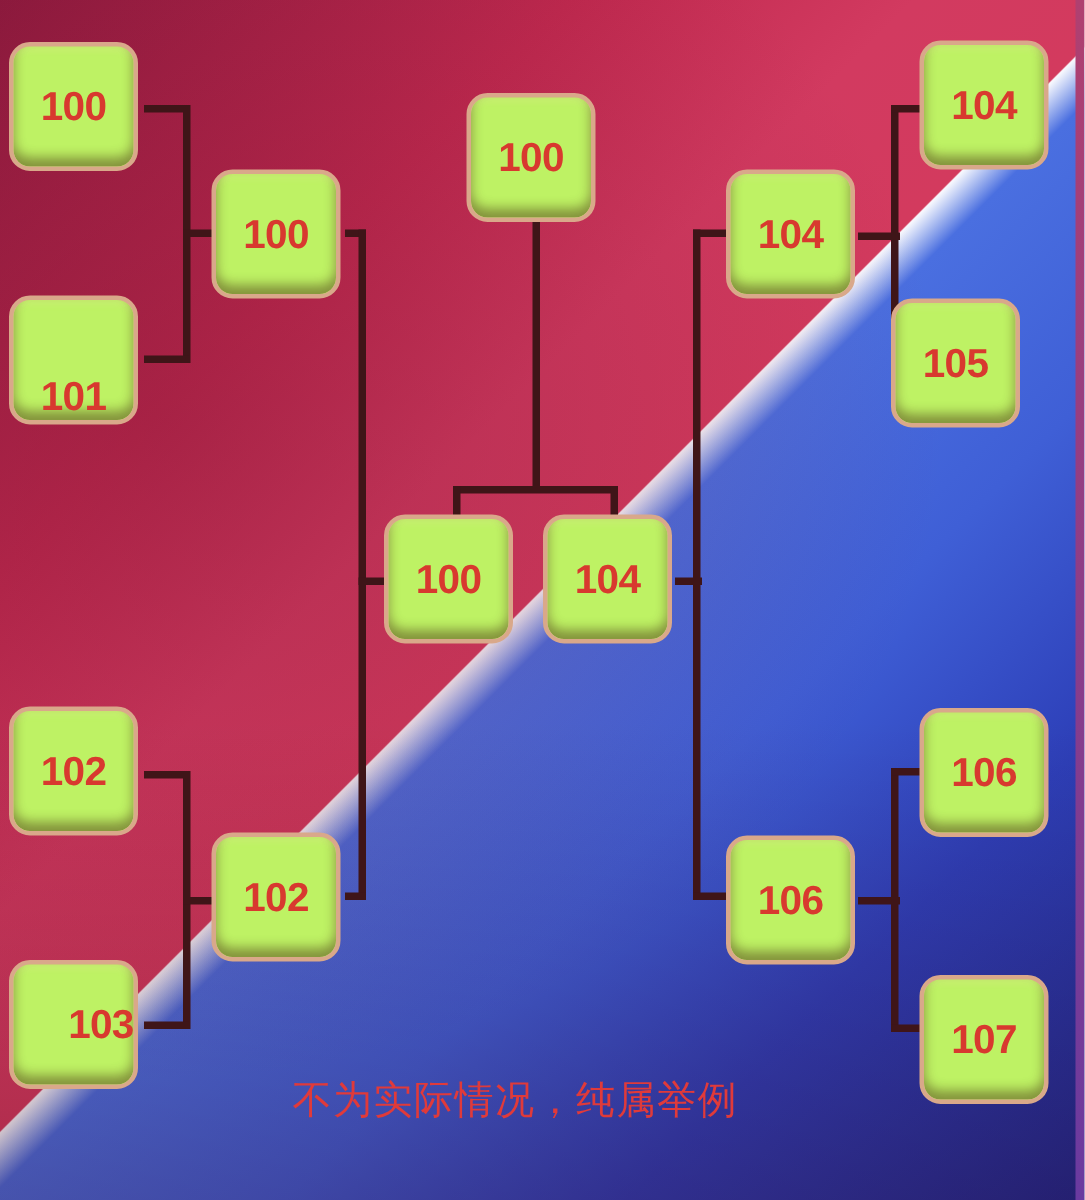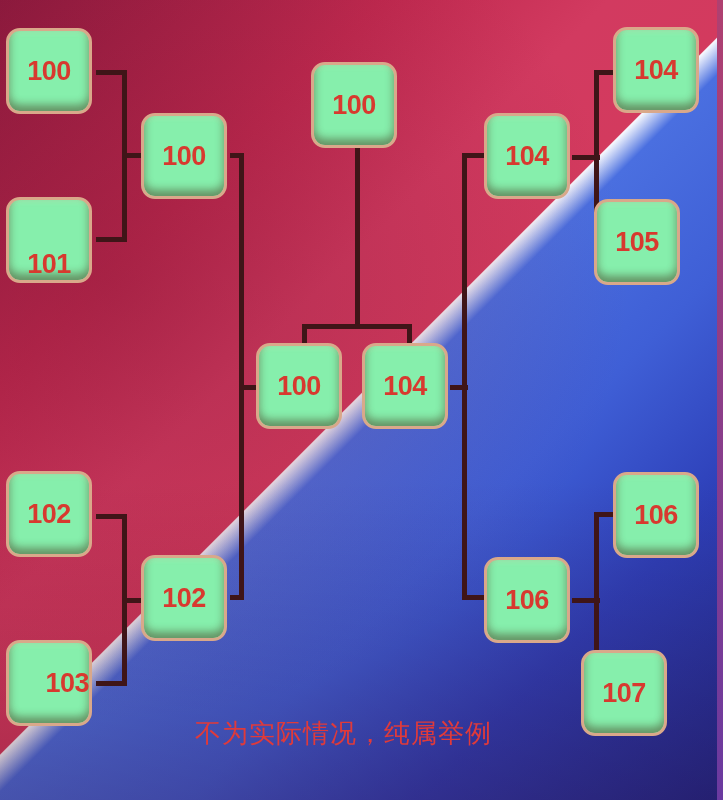--- a/index.html
+++ b/index.html
@@ -7,21 +7,21 @@
   .bg{position:absolute;inset:0;
     background:
       radial-gradient(ellipse at 15% 35%, rgba(120,20,50,0.35), transparent 60%),
       linear-gradient(135deg,#8e1a3e 0%,#c0294f 25%,#d23a60 40%,#d33a5e 49.5%,transparent 49.6%),
       linear-gradient(135deg,transparent 49.5%,#4a6fe0 52%,#3f5fd6 65%,#2d3fb8 80%,#1d2a8f 100%);
   }
   .bg2{position:absolute;inset:0;
     background:linear-gradient(to bottom, rgba(0,0,0,0) 60%, rgba(60,0,20,0.25) 100%);}
   .edge{position:absolute;top:0;right:0;width:6px;height:800px;background:linear-gradient(#b04070,#6a3aa0);}
   .box{position:absolute;width:86px;height:86px;border-radius:14px;
-    background:#86efac;border:3px solid #d9a88a;box-sizing:border-box;
+    background:#bef264;border:3px solid #d9a88a;box-sizing:border-box;
     box-shadow:inset 0 -6px 8px rgba(60,30,10,0.45), inset 0 3px 4px rgba(255,220,190,0.15);
     display:flex;align-items:center;justify-content:center;cursor:pointer;}
   .box span{color:#d8392f;font-size:27px;font-weight:bold;letter-spacing:-0.5px;}
   .ln{position:absolute;background:#3f1518;}
   .caption{position:absolute;left:195px;top:716px;color:#e03a3a;font-size:26px;letter-spacing:1px;font-family:"DejaVu Sans",sans-serif;}
 </style>
 </head>
 <body>
 
 <div class="bg"></div>
@@ -102,17 +102,17 @@
 
 <div class="box" style="left:613px;top:27px;">
     <span>104</span>
   </div>
 <div class="box" style="left:594px;top:199px;">
     <span>105</span>
   </div>
 <div class="box" style="left:613px;top:472px;">
     <span>106</span>
   </div>
-<div class="box" style="left:581px;top:650px;">
+<div class="box" style="left:613px;top:650px;">
     <span>107</span>
   </div>
 
 <div class="caption">不为实际情况，纯属举例</div>
 
 </body></html>

